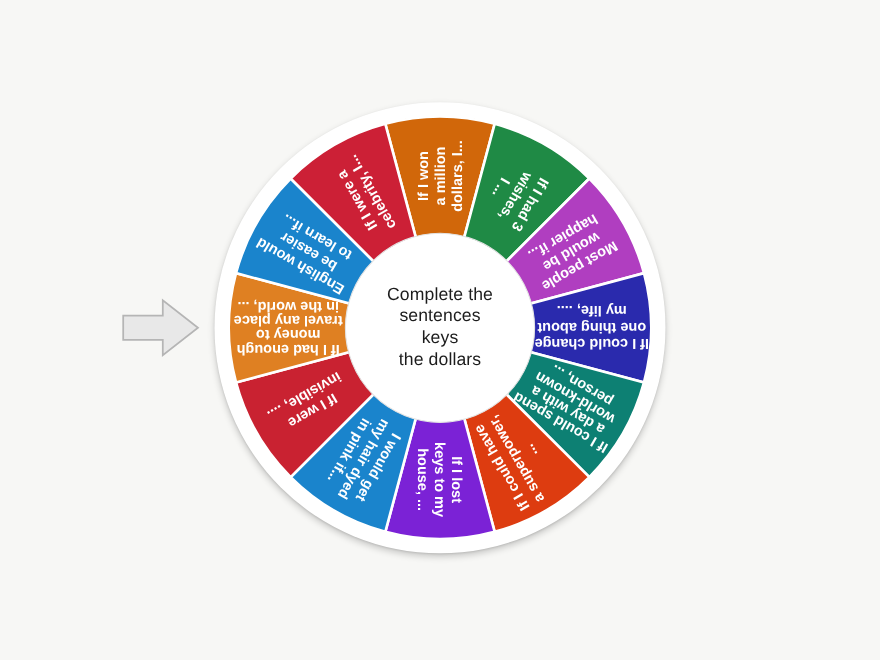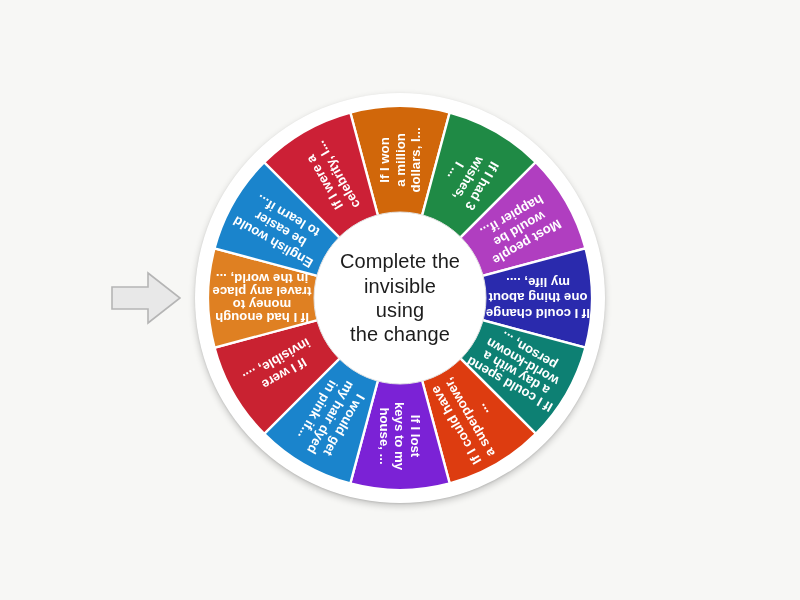--- a/index.html
+++ b/index.html
@@ -56,21 +56,21 @@
     top: 122px;
     width: 172px;
     height: 166px;
     display: flex;
     flex-direction: column;
     align-items: center;
     justify-content: center;
     text-align: center;
     color: #1c1c1c;
     font-family: "Liberation Sans", sans-serif;
-    font-size: 20px;
+    font-size: 16px;
     line-height: 1.22;
     letter-spacing: 0.1px;
     pointer-events: none;
   }
   .pointer {
     position: absolute;
     left: 108px;
     top: 268px;
     width: 76px;
     height: 60px;
@@ -193,19 +193,19 @@
             <g transform="translate(136.00 85.49) rotate(240.00)">
               <text class="seg-label" x="0" y="-2.98" text-anchor="middle" font-size="13.2px">If I were a</text>
               <text class="seg-label" x="0" y="12.22" text-anchor="middle" font-size="13.2px">celebrity, I...</text>
             </g>
           </g>
         </g>
       <circle class="hub-circle" cx="205" cy="205" r="86" fill="url(#hubGrad)"></circle>
     </svg>
     <div class="hub-text">
         <div>Complete the</div>
-        <div>invisible</div>
-        <div>using</div>
-        <div>the change</div>
+        <div>sentences</div>
+        <div>keys</div>
+        <div>the dollars</div>
       </div>
   </div>
 
 </div>
 
 </body></html>

